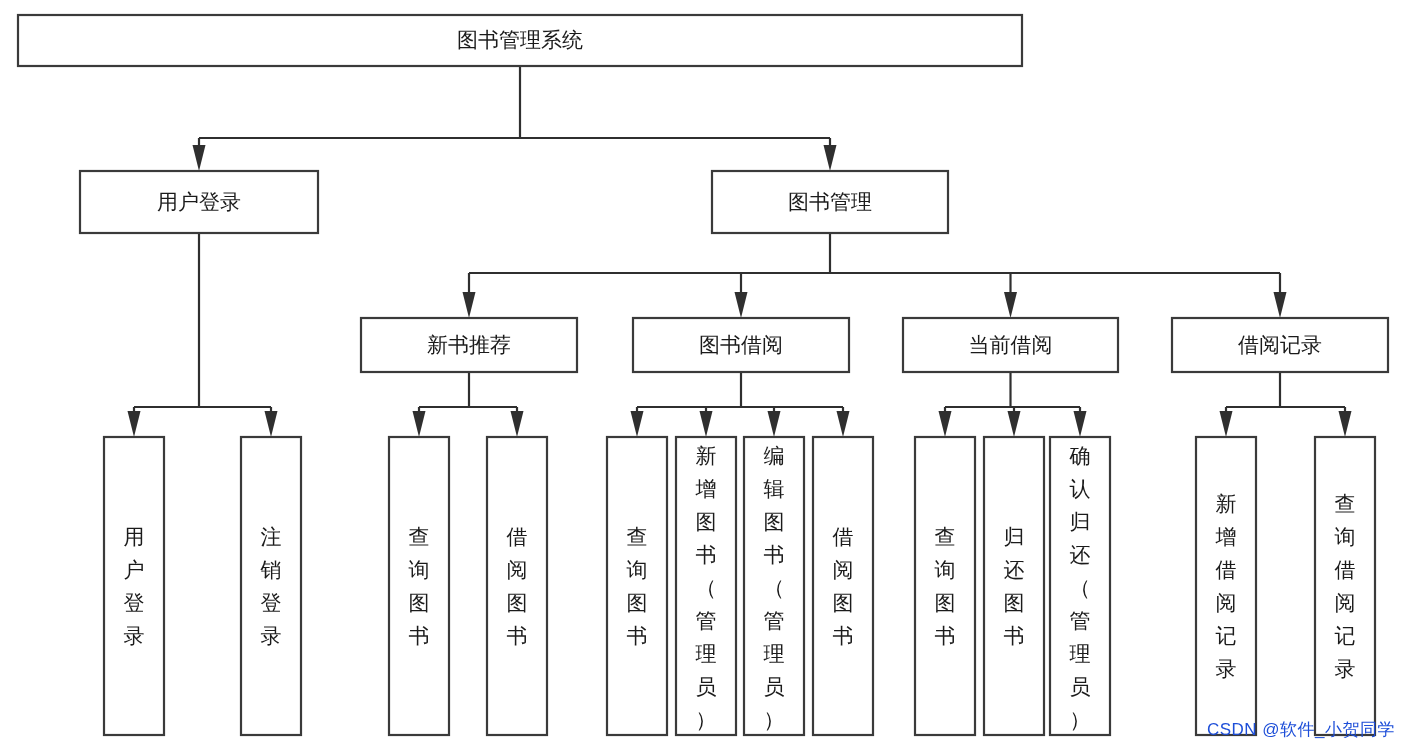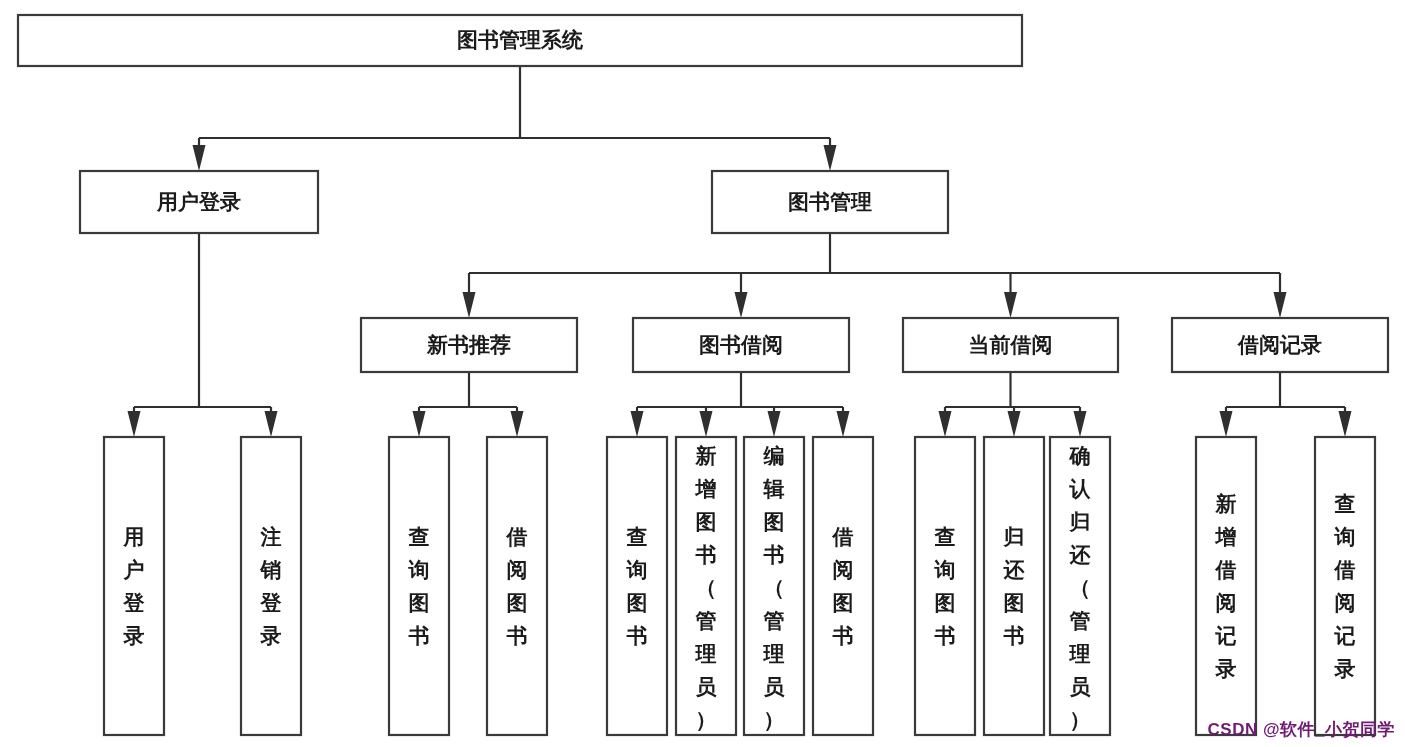--- a/index.html
+++ b/index.html
@@ -12,21 +12,20 @@
     width: 1405px;
     height: 747px;
     font-family: "Liberation Sans", "DejaVu Sans", sans-serif;
     overflow: hidden;
   }
   #diagram-root {
     position: relative;
     width: 1405px;
     height: 747px;
     background: #ffffff;
-    font-weight: bold;
   }
   svg#tree-svg {
     position: absolute;
     left: 0;
     top: 0;
     width: 1405px;
     height: 747px;
     display: block;
   }
   .node-box {
@@ -55,21 +54,21 @@
   .arrow-head {
     fill: #2f2f2f;
     stroke: none;
   }
   .watermark {
     position: absolute;
     right: 10px;
     bottom: 6px;
     font-family: "Liberation Sans", "DejaVu Sans", sans-serif;
     font-size: 17px;
-    color: #701a75;
+    color: #1d4ed8;
     letter-spacing: 0.5px;
     white-space: nowrap;
     user-select: none;
   }
 </style>
 </head>
 <body>
 
 <div id="diagram-root">
   <svg id="tree-svg" viewBox="0 0 1405 747" xmlns="http://www.w3.org/2000/svg">

